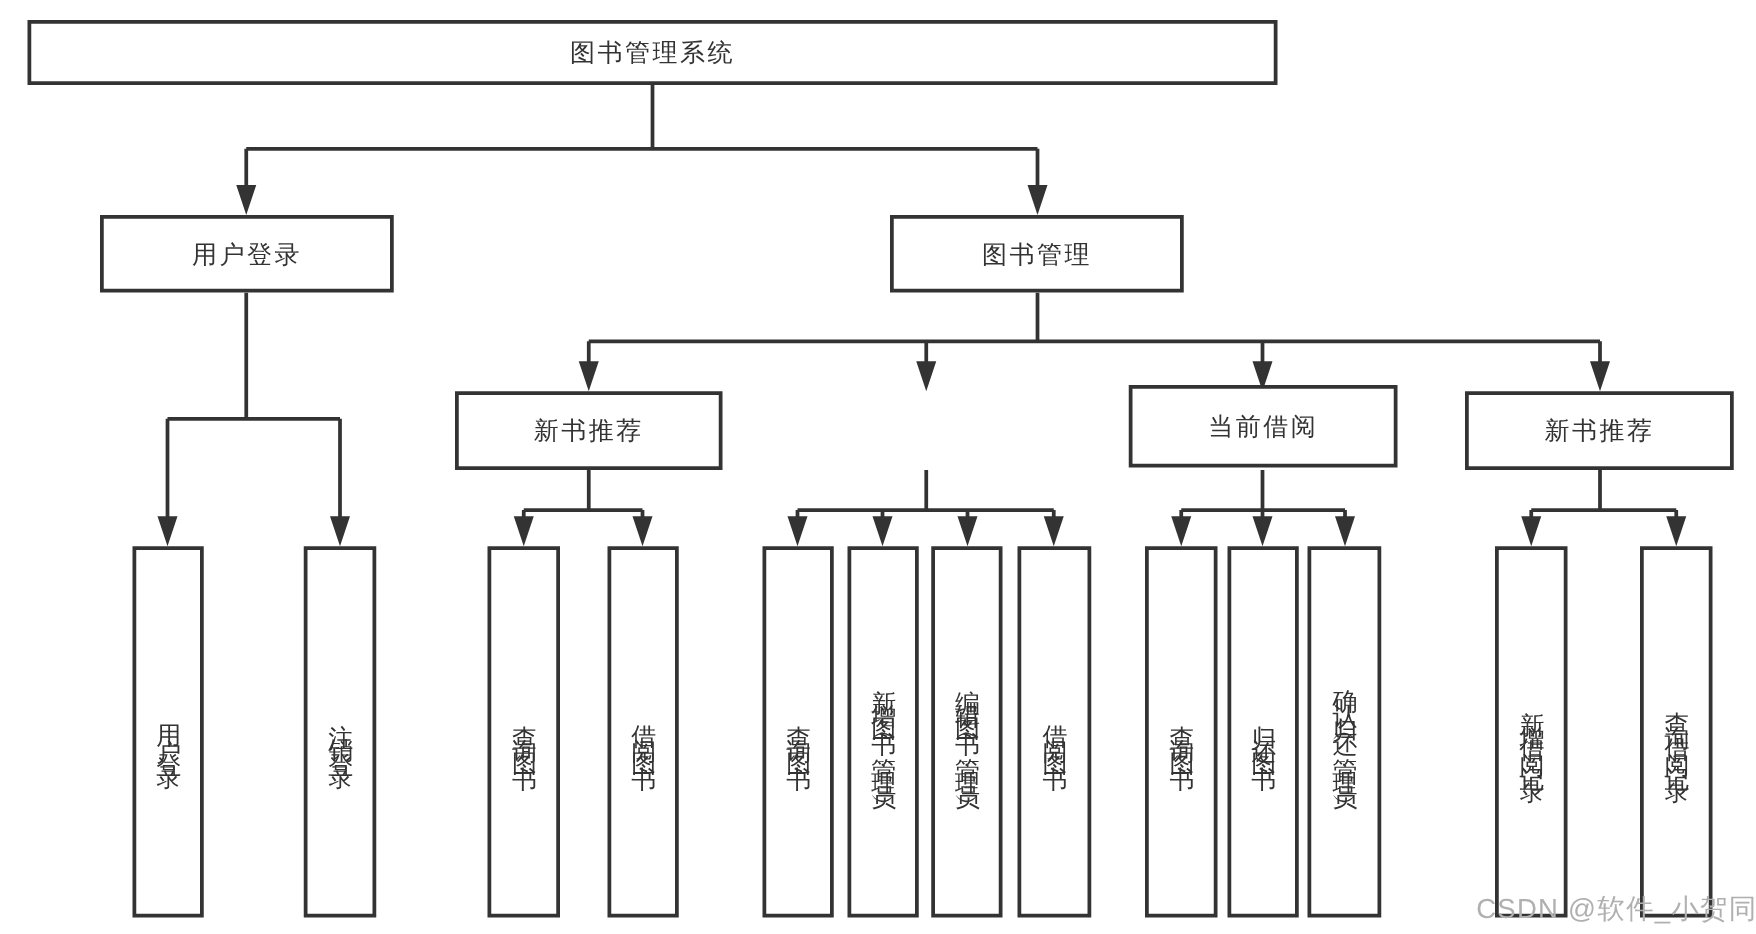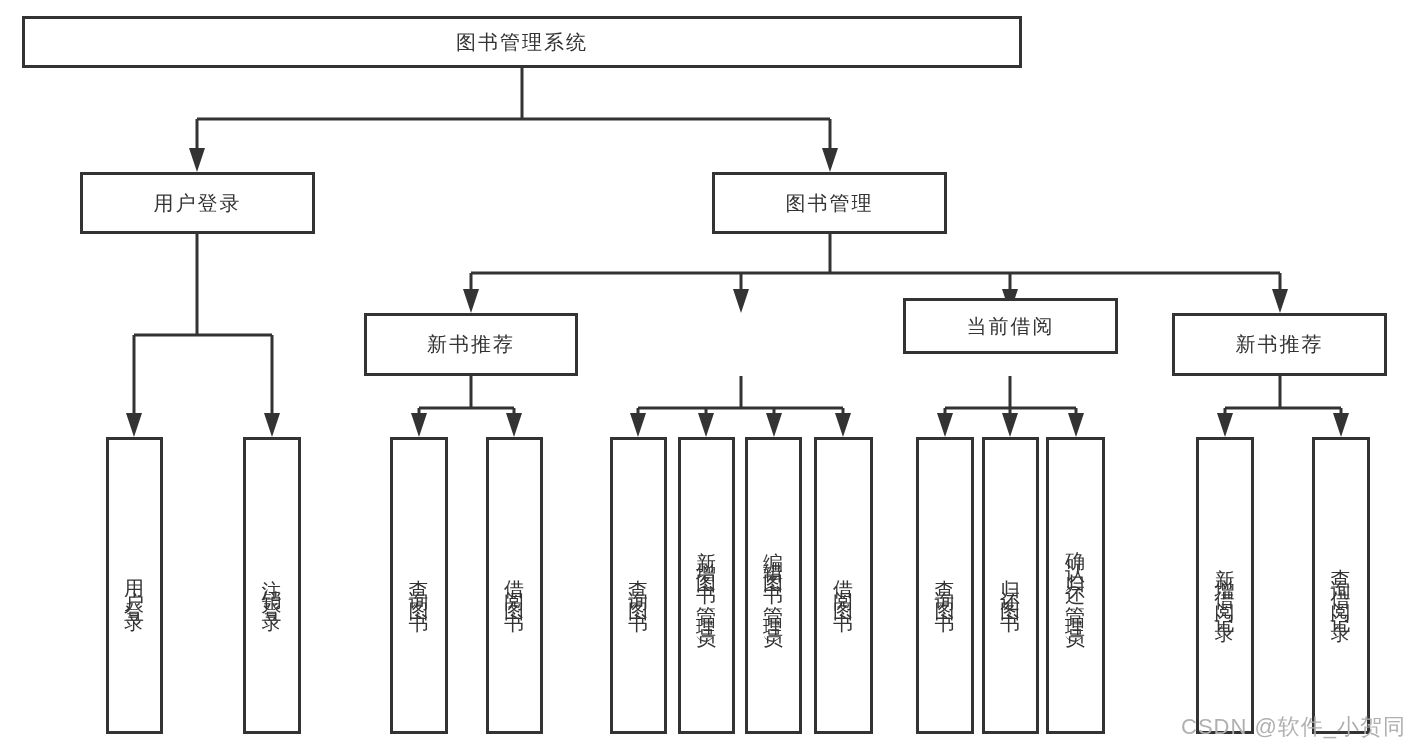--- a/index.html
+++ b/index.html
@@ -123,21 +123,21 @@
   <div class="node h" style="left:80px;top:172px;width:235px;height:62px">
     <span>用户登录</span>
   </div>
   <div class="node h" style="left:712px;top:172px;width:235px;height:62px">
     <span>图书管理</span>
   </div>
 
   <div class="node h" style="left:364px;top:313px;width:214px;height:63px">
     <span>新书推荐</span>
   </div>
-  <div class="node h" style="left:903px;top:298px;width:215px;height:56px">
+  <div class="node h" style="left:903px;top:308px;width:215px;height:66px">
     <span>当前借阅</span>
   </div>
   <div class="node h" style="left:1172px;top:313px;width:215px;height:63px">
     <span>新书推荐</span>
   </div>
 
   <div class="node v" style="left:106px;top:437px;width:57px;height:297px">
     <span>用户登录</span>
   </div>
   <div class="node v" style="left:243px;top:437px;width:58px;height:297px">

